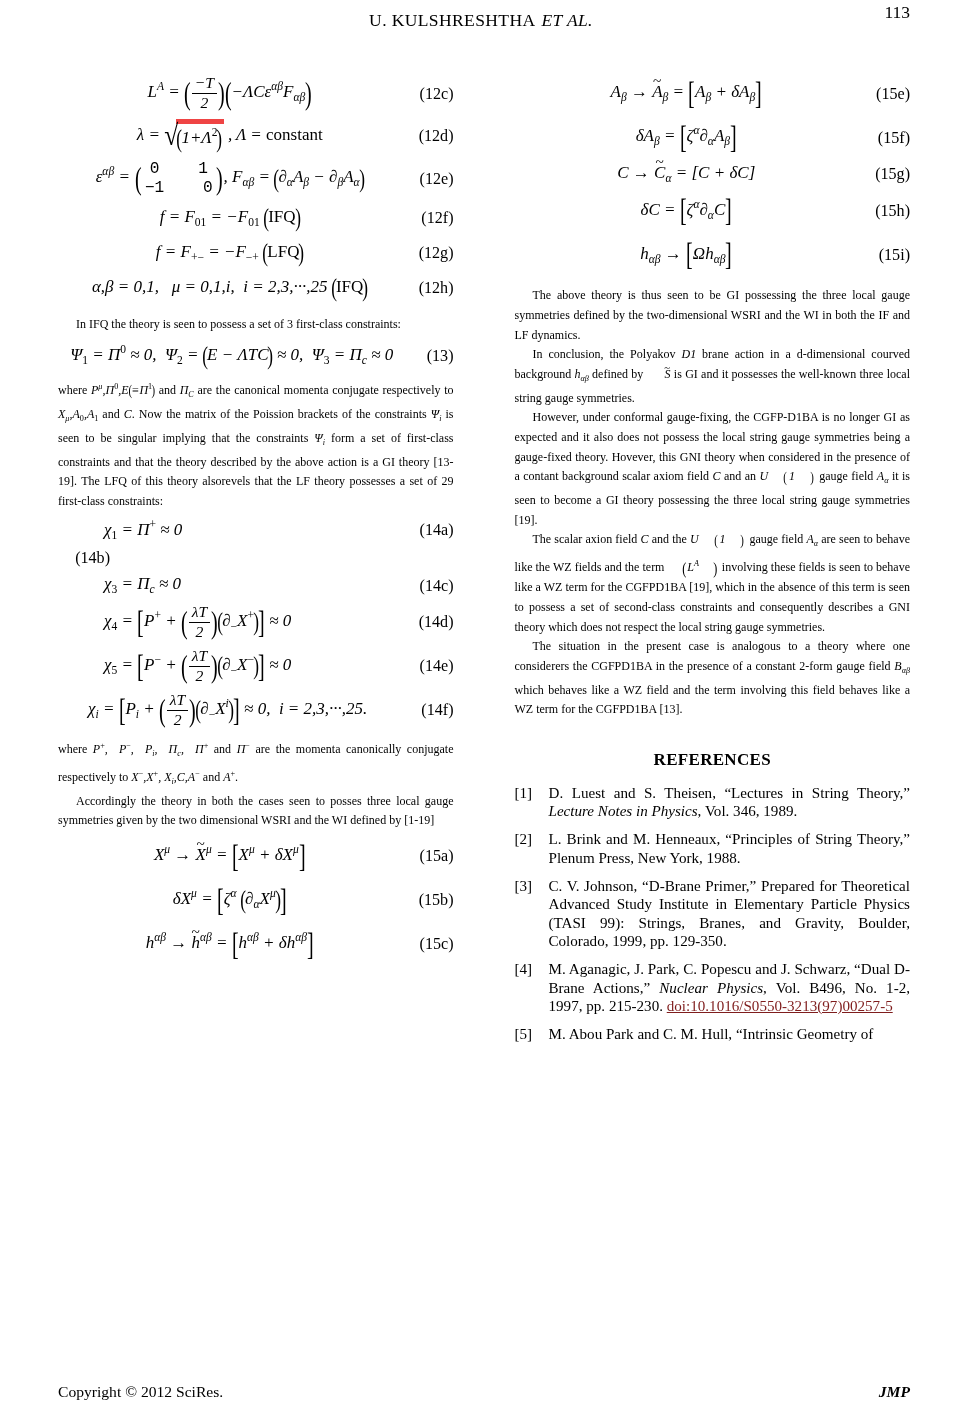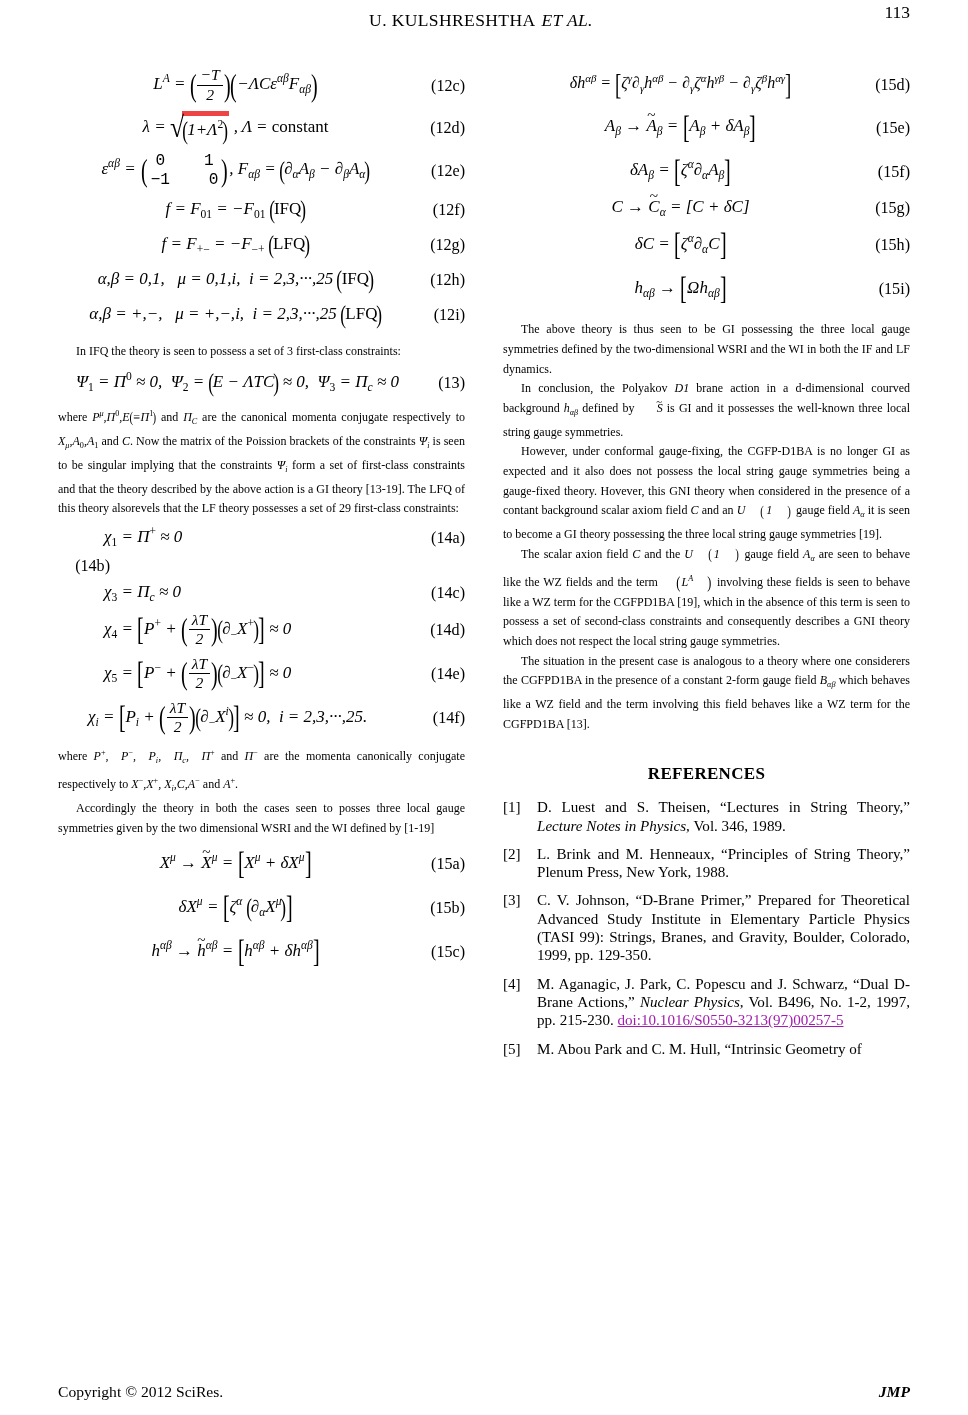--- a/index.html
+++ b/index.html
@@ -39,22 +39,22 @@
   }
   .runhead-page {
     position: absolute;
     right: 0;
     top: 2px;
     font-size: 17.5px;
   }
   
   .columns {
     display: flex;
-    gap: 38px;
-    margin-top: 8px;
+    gap: 61px;
+    margin-top: 16px;
     height: 1300px;
   }
   .col {
     width: 416px;
     position: relative;
   }
   p.para {
     margin: 0;
     font-size: 12px;
     line-height: 19.6px;
@@ -204,21 +204,21 @@
   }
   .ref .refnum {
     flex: 0 0 34px;
     text-align: left;
   }
   .ref .reftext {
     flex: 1 1 auto;
     text-align: justify;
   }
   .doi {
-    color: #a21caf;
+    color: #7f1d1d;
     text-decoration: underline;
   }
   
   .footer {
     position: absolute;
     left: 58px;
     right: 58px;
     bottom: 14px;
     display: flex;
     justify-content: space-between;
@@ -303,28 +303,20 @@
 
       <div class="eqrow">
         <div class="eqbody">
           <span class="m">α,β = 0,1,&nbsp;&nbsp; μ = 0,1,<i>i</i>,&nbsp; <i>i</i> = 2,3,···,25
             <span class="pmid">(</span><span class="mu">IFQ</span><span class="pmid">)</span>
           </span>
         </div>
         <div class="eqnum">(12h)</div>
       </div>
 
-      <div class="eqrow">
-        <div class="eqbody">
-          <span class="m">α,β = +,−,&nbsp;&nbsp; μ = +,−,<i>i</i>,&nbsp; <i>i</i> = 2,3,···,25
-            <span class="pmid">(</span><span class="mu">LFQ</span><span class="pmid">)</span>
-          </span>
-        </div>
-        <div class="eqnum">(12i)</div>
-      </div>
 
       <div class="spacer-sm"></div>
 
       <p class="para">In IFQ the theory is seen to possess a set of 3 first-class constraints:</p>
 
       <div class="eqrow">
         <div class="eqbody">
           <span class="m">Ψ<sub class="sn">1</sub> = Π<sup class="sn">0</sup> ≈ 0, &nbsp;Ψ<sub class="sn">2</sub> = <span class="pmid">(</span><i>E</i> − Λ<i>TC</i><span class="pmid">)</span> ≈ 0, &nbsp;Ψ<sub class="sn">3</sub> = Π<sub class="s">c</sub> ≈ 0</span>
         </div>
         <div class="eqnum wide">(13)</div>
@@ -413,28 +405,20 @@
             <span class="pbig">[</span><i>h</i><sup class="s">αβ</sup> + δ<i>h</i><sup class="s">αβ</sup><span class="pbig">]</span>
           </span>
         </div>
         <div class="eqnum">(15c)</div>
       </div>
 
     </div>
 
     <div class="col">
 
-      <div class="eqrow">
-        <div class="eqbody" style="font-size:16px;">
-          <span class="m">δ<i>h</i><sup class="s">αβ</sup> =
-            <span class="pbig">[</span>ζ<sup class="s">γ</sup>∂<sub class="s">γ</sub><i>h</i><sup class="s">αβ</sup> − ∂<sub class="s">γ</sub>ζ<sup class="s">α</sup><i>h</i><sup class="s">γβ</sup> − ∂<sub class="s">γ</sub>ζ<sup class="s">β</sup><i>h</i><sup class="s">αγ</sup><span class="pbig">]</span>
-          </span>
-        </div>
-        <div class="eqnum">(15d)</div>
-      </div>
 
       <div class="eqrow">
         <div class="eqbody">
           <span class="m"><i>A</i><sub class="s">β</sub> → <span class="tilde-wrap"><span class="tl">~</span><i>A</i></span><sub class="s">β</sub> =
             <span class="pbig">[</span><i>A</i><sub class="s">β</sub> + δ<i>A</i><sub class="s">β</sub><span class="pbig">]</span>
           </span>
         </div>
         <div class="eqnum">(15e)</div>
       </div>
 

